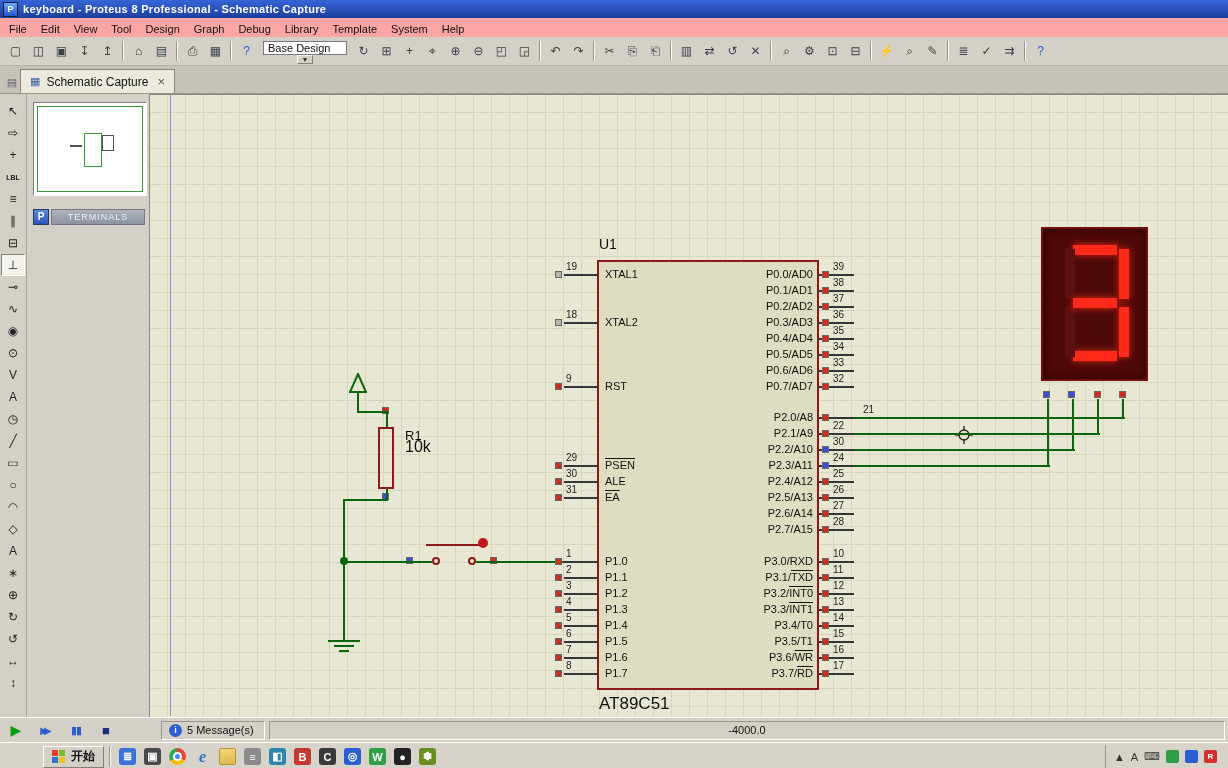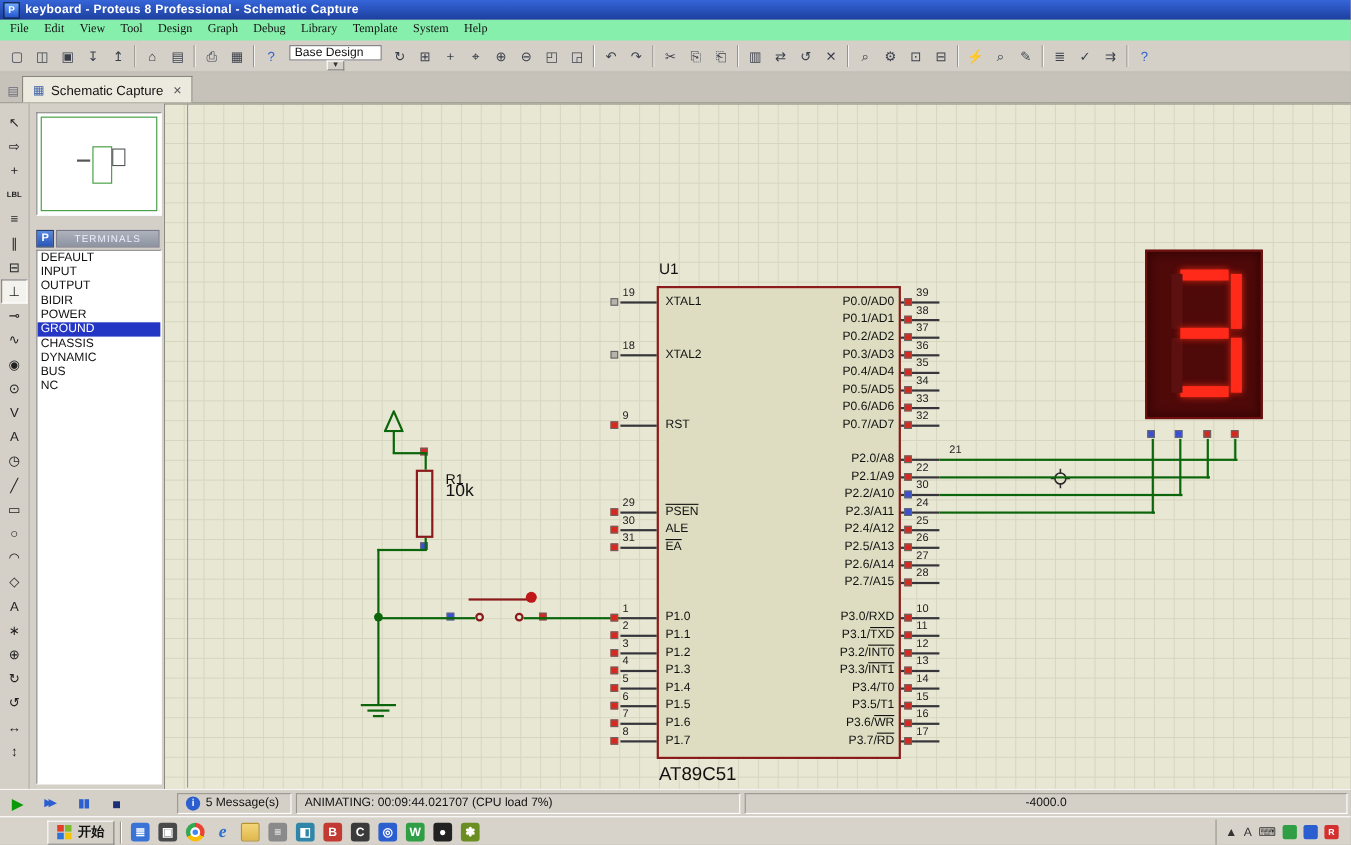--- a/index.html
+++ b/index.html
@@ -5,21 +5,21 @@
   html,body{margin:0;padding:0;}
   body{font-family:"Liberation Sans",sans-serif;background:#555;}
   #app{width:1228px;height:768px;position:relative;overflow:hidden;background:#d4d0c8;font-size:11px;color:#111;}
 
   
   #titlebar{height:18px;background:linear-gradient(180deg,#3565d8,#1d3f9e);display:flex;align-items:center;gap:5px;padding-left:3px;}
   #app-icon{width:13px;height:13px;background:linear-gradient(#6fa8ff,#2255cc);border:1px solid #123;color:#fff;font-size:9px;font-weight:bold;display:flex;align-items:center;justify-content:center;}
   #title-text{color:#fff;font-weight:bold;font-size:11px;letter-spacing:.3px;}
 
   
-  #menubar{height:19px;display:flex;align-items:flex-start;background:#86efac;padding-left:2px;font-family:Liberation Serif, serif;}
+  #menubar{height:19px;display:flex;align-items:flex-end;background:#fca5a5;padding-left:2px;}
   .menu-item{padding:2px 7px;cursor:default;}
 
   
   #toolbar{height:28px;display:flex;align-items:center;padding:0 4px;background:#d4d0c8;border-bottom:1px solid #b8b4ac;}
   .tbtn{width:23px;height:22px;display:flex;align-items:center;justify-content:center;font-size:12px;color:#3a3f4a;cursor:default;}
   .tsep{width:1px;height:20px;background:#979389;border-right:1px solid #fff;margin:0 3px;}
   .combo{display:flex;align-items:center;height:20px;margin:0 5px;flex-direction:column;}
   .combo-box{width:84px;height:18px;background:#fff;border:1px solid #7a7a7a;font-size:11px;padding:0 4px;display:flex;align-items:center;box-sizing:border-box;}
   .combo-arrow{width:16px;height:18px;background:#d4d0c8;border:1px solid;border-color:#fff #808080 #808080 #fff;font-size:7px;display:flex;align-items:center;justify-content:center;box-sizing:border-box;color:#333;}
 
@@ -243,32 +243,20 @@
       <div id="preview">
         <div class="pv-sheet"></div>
         <div class="pv-mini1"></div>
         <div class="pv-mini2"></div>
         <div class="pv-mini3"></div>
       </div>
       <div id="terminals-header">
         <div class="pbtn">P</div>
         <div class="thdr">TERMINALS</div>
       </div>
-      <div id="terminals-list">
-          <div class="trow">DEFAULT</div>
-          <div class="trow">INPUT</div>
-          <div class="trow">OUTPUT</div>
-          <div class="trow">BIDIR</div>
-          <div class="trow">POWER</div>
-          <div class="trow sel">GROUND</div>
-          <div class="trow">CHASSIS</div>
-          <div class="trow">DYNAMIC</div>
-          <div class="trow">BUS</div>
-          <div class="trow">NC</div>
-        </div>
     </div>
 
     <div id="canvas">
       <div class="sheet-edge"></div>
 
       <div id="u1-body"></div>
       <div class="ref" style="left:450px;top:142px;">U1</div>
       <div class="ref" id="u1-part" style="left:450px;top:600px;">AT89C51</div>
 
       <div id="r1-body"></div>
@@ -500,23 +488,20 @@
     <div class="simbtn">
         <span class="gl-pause">▮▮</span>
       </div>
     <div class="simbtn">
         <span class="gl-stop">■</span>
       </div>
     <div class="seg-box" id="msg-seg">
       <span class="iico">i</span>
       <span>5 Message(s)</span>
     </div>
-    <div class="seg-box" id="anim-seg">
-      <span>ANIMATING: 00:09:44.021707 (CPU load 7%)</span>
-    </div>
     <div class="seg-box" id="coord-seg">
       <span>-4000.0</span>
     </div>
   </div>
 
   <div id="taskbar">
     <div class="startbtn">
       <span class="winflag">
           <span class="wf1"></span>
           <span class="wf2"></span>

